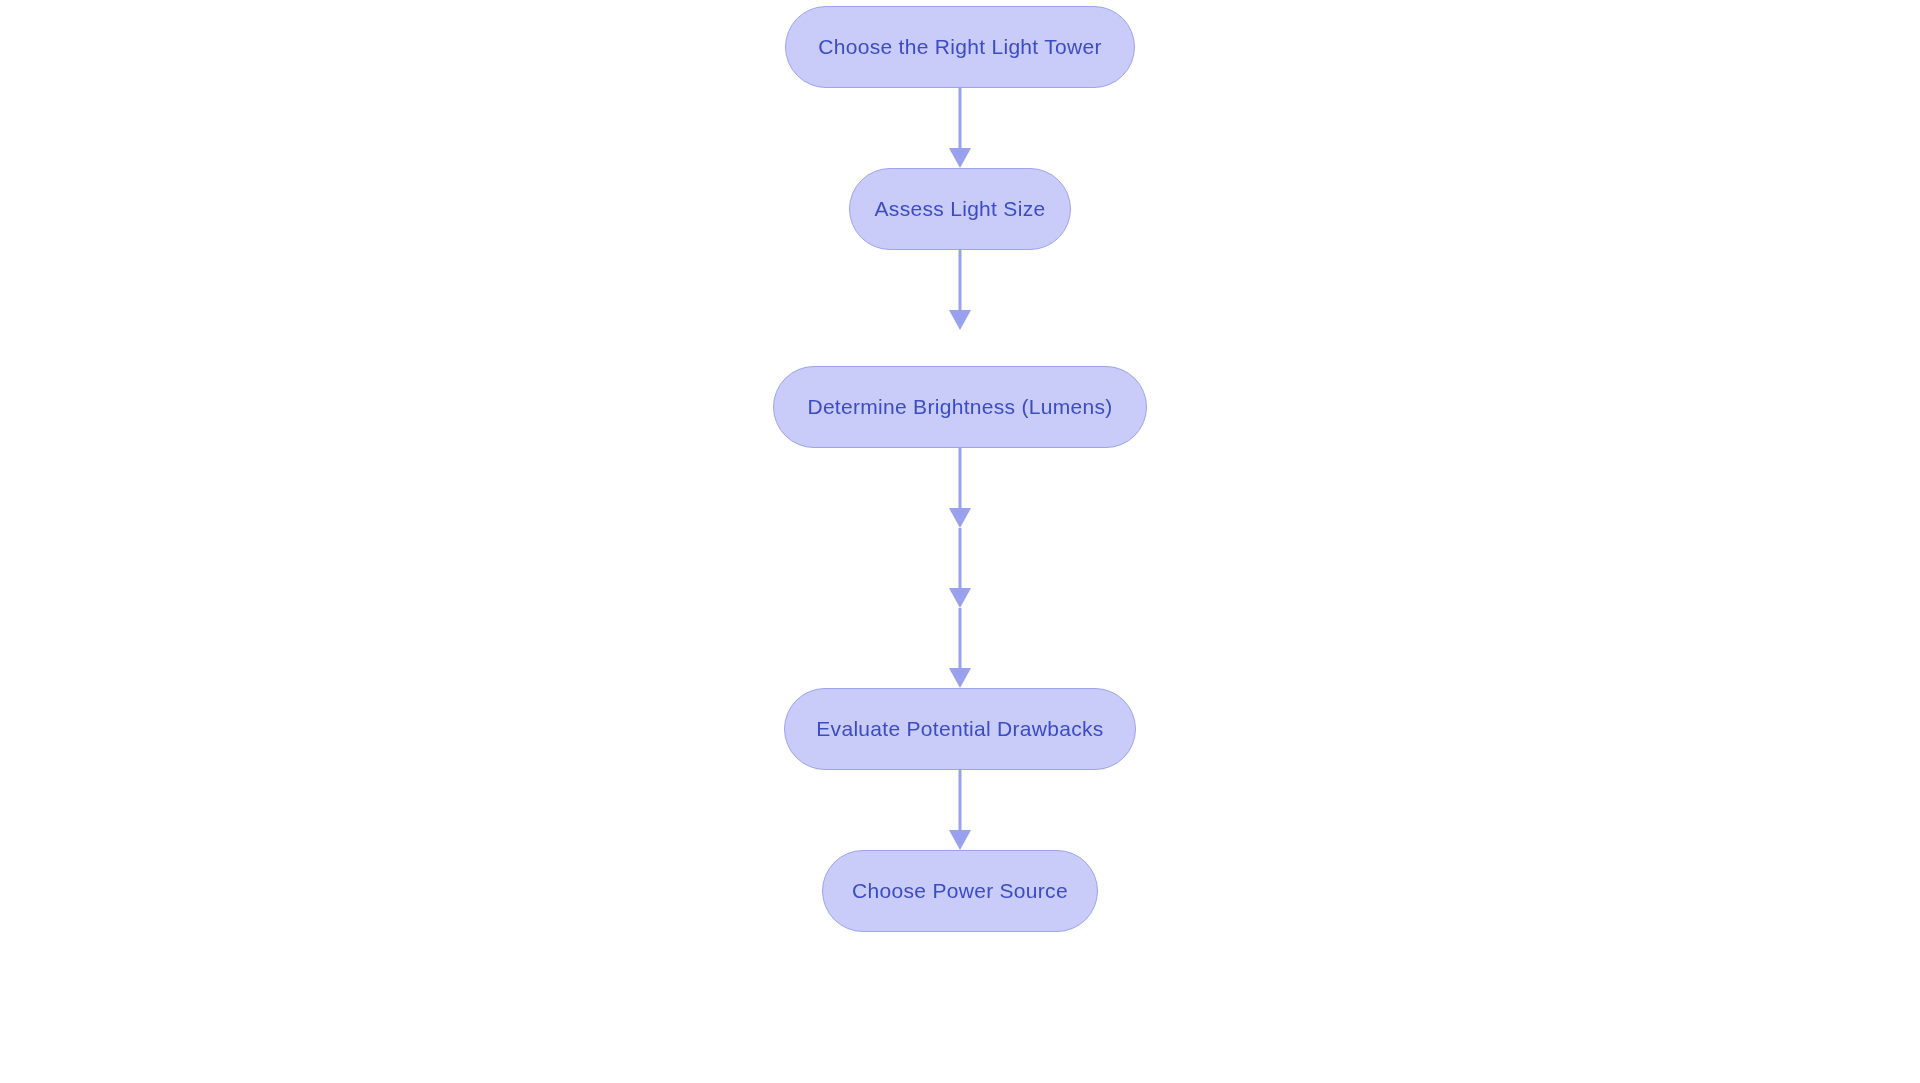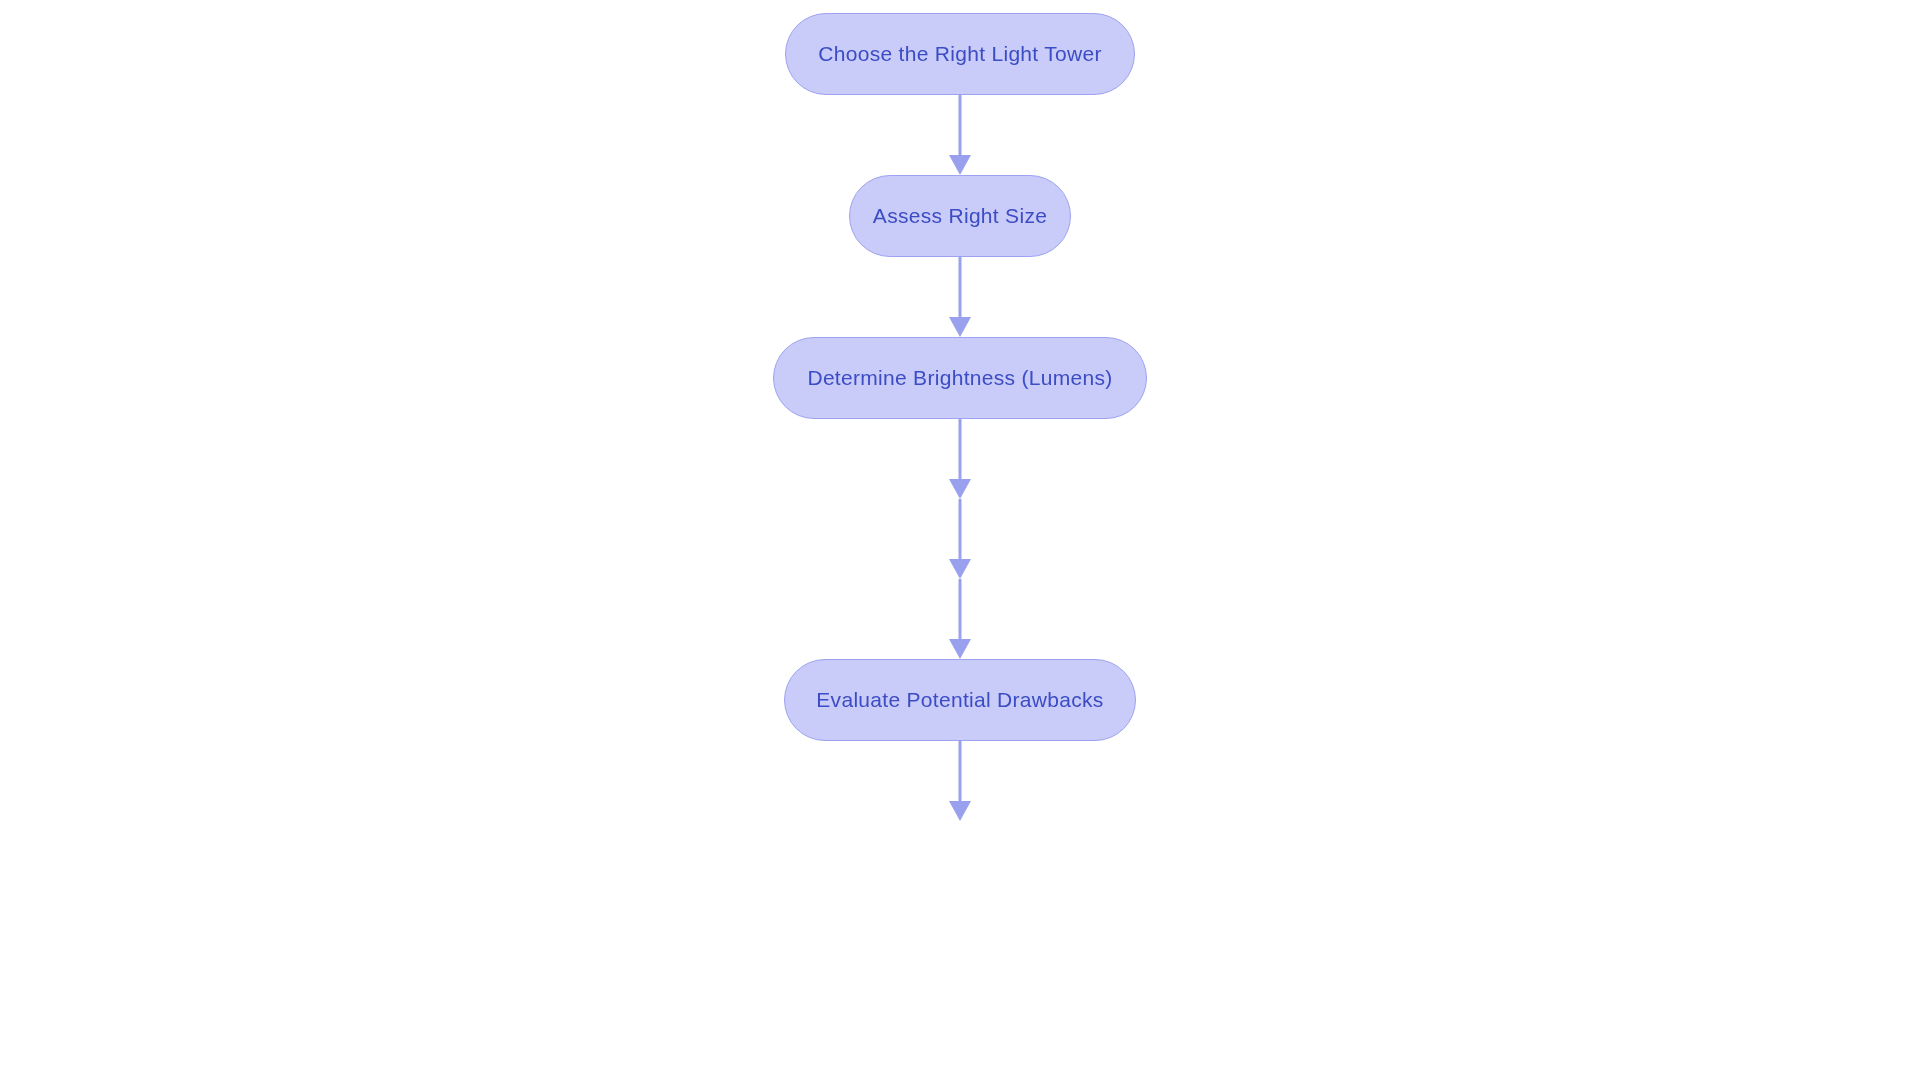--- a/index.html
+++ b/index.html
@@ -22,21 +22,21 @@
     overflow: hidden;
   }
   .canvas {
     position: relative;
     width: 1920px;
     height: 1083px;
   }
   .flow-column {
     position: absolute;
     left: 50%;
-    top: 13px;
+    top: 6px;
     transform: translateX(-50%);
     display: flex;
     flex-direction: column;
     align-items: center;
   }
   .flow-node {
     height: 82px;
     border-radius: 41px;
     background: var(--node-fill);
     border: 1.5px solid var(--node-border);
@@ -44,21 +44,21 @@
     align-items: center;
     justify-content: center;
     color: var(--node-text);
     font-size: 21px;
     letter-spacing: 0.3px;
     white-space: nowrap;
     flex: 0 0 auto;
   }
   .w1 { width: 350px; }
   .w2 { width: 222px; }
-  .w3 { width: 374px; }
+  .w3 { width: 374px; margin-top: 36px; }
   .w4 { width: 318px; }
   .w5 { width: 422px; }
   .w6 { width: 352px; }
   .w7 { width: 276px; }
   .flow-arrow {
     height: 80px;
     width: 26px;
     flex: 0 0 auto;
     display: block;
   }
@@ -72,21 +72,21 @@
     <div class="flow-node w1">
       <span>Choose the Right Light Tower</span>
     </div>
 
     <svg class="flow-arrow" viewBox="0 0 26 80" xmlns="http://www.w3.org/2000/svg">
       <line x1="13" y1="0" x2="13" y2="62" stroke="#99a0ed" stroke-width="3"></line>
       <polygon points="2,60 24,60 13,80" fill="#99a0ed"></polygon>
     </svg>
 
     <div class="flow-node w2">
-      <span>Assess Right Size</span>
+      <span>Assess Light Size</span>
     </div>
 
     <svg class="flow-arrow" viewBox="0 0 26 80" xmlns="http://www.w3.org/2000/svg">
       <line x1="13" y1="0" x2="13" y2="62" stroke="#99a0ed" stroke-width="3"></line>
       <polygon points="2,60 24,60 13,80" fill="#99a0ed"></polygon>
     </svg>
 
     <div class="flow-node w3">
       <span>Determine Brightness (Lumens)</span>
     </div>
@@ -110,15 +110,18 @@
 
     <div class="flow-node w6">
       <span>Evaluate Potential Drawbacks</span>
     </div>
 
     <svg class="flow-arrow" viewBox="0 0 26 80" xmlns="http://www.w3.org/2000/svg">
       <line x1="13" y1="0" x2="13" y2="62" stroke="#99a0ed" stroke-width="3"></line>
       <polygon points="2,60 24,60 13,80" fill="#99a0ed"></polygon>
     </svg>
 
+    <div class="flow-node w7">
+      <span>Choose Power Source</span>
+    </div>
 
   </div>
 </div>
 
 </body></html>

